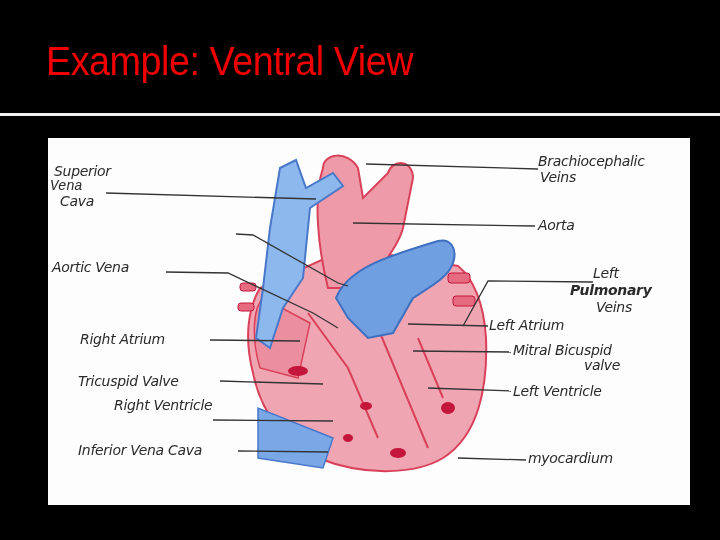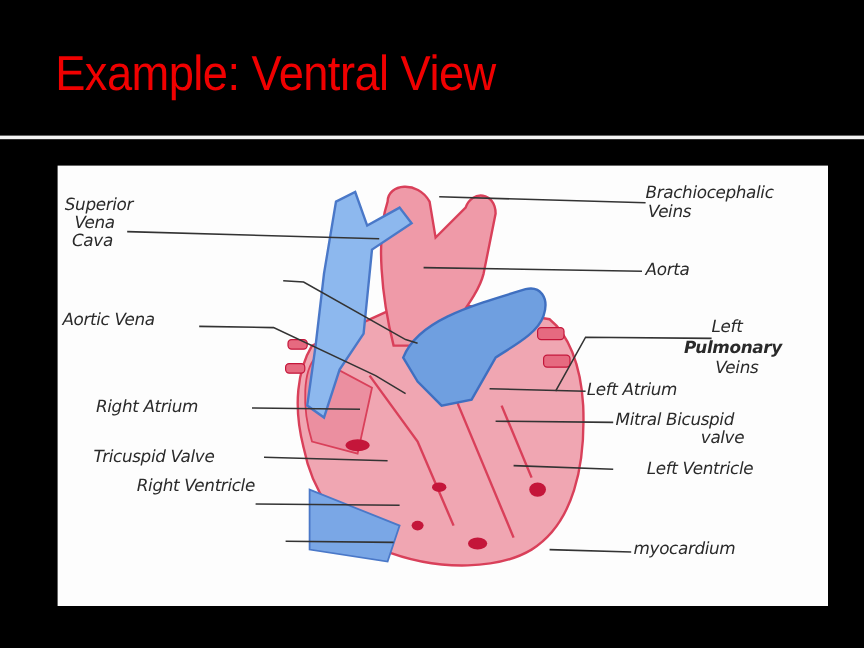--- a/index.html
+++ b/index.html
@@ -56,31 +56,32 @@
       <line x1="305" y1="85" x2="487" y2="88"></line>
       <polyline points="545,144 440,143 415,188"></polyline>
       <line x1="360" y1="186" x2="440" y2="188"></line>
       <line x1="365" y1="213" x2="463" y2="214"></line>
       <line x1="380" y1="250" x2="463" y2="253"></line>
       <line x1="410" y1="320" x2="478" y2="322"></line>
     </g>
   </svg>
 
   <div class="lbl" style="left:6px;top:26px;">Superior</div>
-  <div class="lbl" style="left:14px;top:41px;">Vena</div>
+  <div class="lbl" style="left:2px;top:41px;font-family:Liberation Mono, monospace;">Vena</div>
   <div class="lbl" style="left:12px;top:56px;">Cava</div>
   <div class="lbl" style="left:4px;top:122px;">Aortic Vena</div>
   <div class="lbl" style="left:32px;top:194px;">Right Atrium</div>
   <div class="lbl" style="left:30px;top:236px;">Tricuspid Valve</div>
   <div class="lbl" style="left:30px;top:260px;margin-left:36px;">Right Ventricle</div>
+  <div class="lbl" style="left:30px;top:305px;">Inferior Vena Cava</div>
 
   <div class="lbl" style="left:490px;top:16px;">Brachiocephalic</div>
   <div class="lbl" style="left:492px;top:32px;">Veins</div>
   <div class="lbl" style="left:490px;top:80px;">Aorta</div>
   <div class="lbl" style="left:545px;top:128px;">Left</div>
   <div class="lbl" style="left:522px;top:145px;font-weight:bold;">Pulmonary</div>
   <div class="lbl" style="left:548px;top:162px;">Veins</div>
   <div class="lbl" style="left:441px;top:180px;">Left Atrium</div>
   <div class="lbl" style="left:465px;top:205px;">Mitral Bicuspid</div>
   <div class="lbl" style="left:536px;top:220px;">valve</div>
-  <div class="lbl" style="left:491px;top:246px;">Left Ventricle</div>
+  <div class="lbl" style="left:465px;top:246px;">Left Ventricle</div>
   <div class="lbl" style="left:480px;top:313px;">myocardium</div>
 </div>
 
 </body></html>

